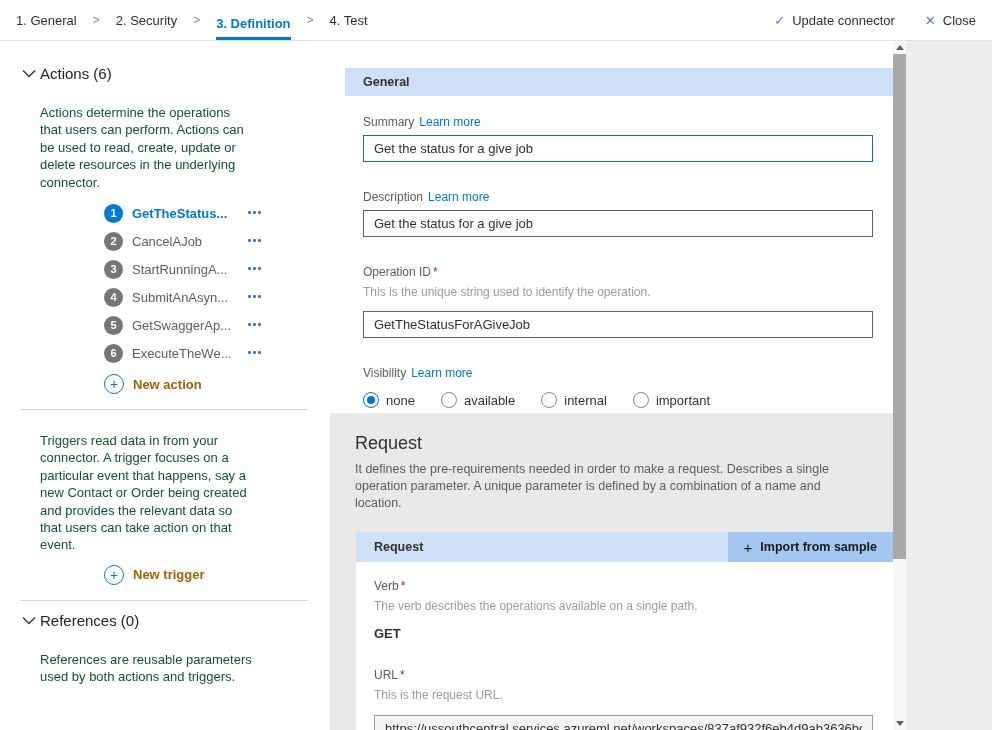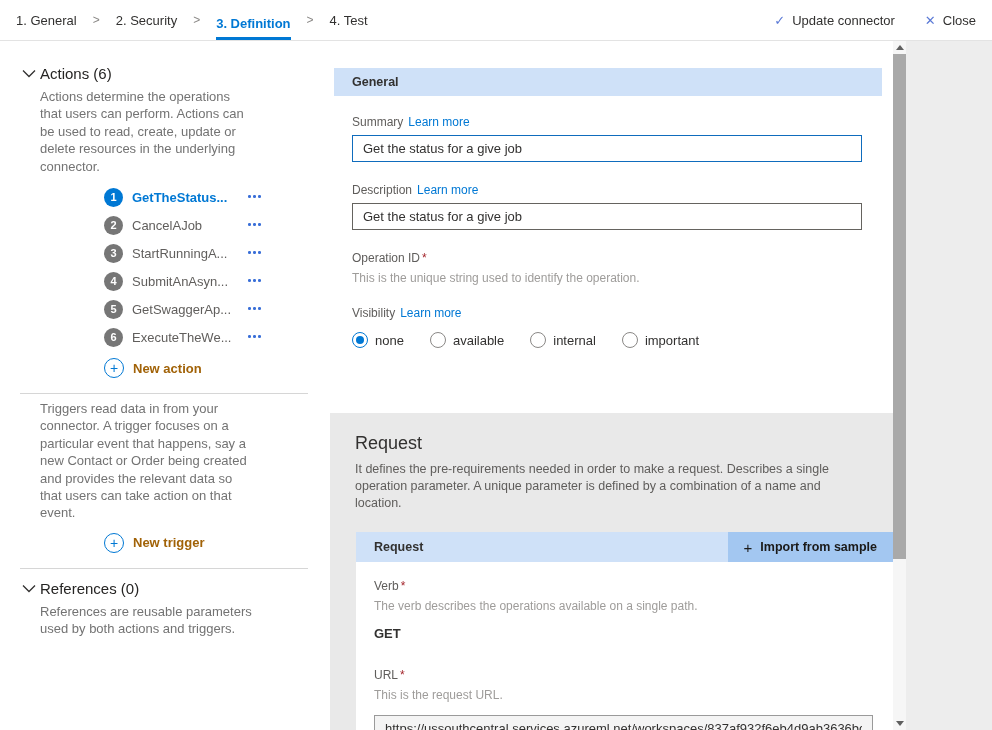--- a/index.html
+++ b/index.html
@@ -22,21 +22,21 @@
   .cmd { display:flex; align-items:center; gap:7px; font-size:13px; color:#323130; cursor:pointer; }
   .cmd-icon { color:#5b7ad6; font-size:13px; line-height:1; }
   
   .sidebar {
     position:absolute; left:0; top:41px; width:330px; height:689px;
     background:#fff; overflow:hidden; padding-top:24px;
   }
   .section-head { display:flex; align-items:center; margin-left:22px; cursor:pointer; }
   .chev { width:14px; height:9px; margin-right:4px; display:inline-block; }
   .section-title { font-size:15px; color:#252423; }
-  .section-desc { margin:6px 22px 0 40px; width:214px; font-size:13px; line-height:1.34; color:#737373; }
+  .section-desc { margin:22px 22px 0 40px; width:214px; font-size:13px; line-height:1.34; color:#14532d; }
   .action-list { margin-top:8px; }
   .action-item { height:28px; margin-left:104px; width:158px; display:flex; align-items:center; cursor:pointer; }
   .num-circle {
     width:19px; height:19px; border-radius:50%; background:#767676; color:#fff;
     font-size:11px; font-weight:700; display:flex; align-items:center; justify-content:center; flex:none;
   }
   .action-item.active .num-circle { background:#0078d4; }
   .action-label { margin-left:9px; font-size:13px; color:#605e5c; white-space:nowrap; }
   .action-item.active .action-label { color:#0078d4; font-weight:700; }
   .dots { margin-left:auto; width:14px; height:4px; position:relative; cursor:pointer; }
@@ -47,37 +47,37 @@
   .new-row { margin:5px 0 0 104px; height:24px; display:flex; align-items:center; cursor:pointer; }
   .plus-circle {
     width:20px; height:20px; border:1px solid #0078d4; border-radius:50%; color:#0078d4;
     font-size:14px; line-height:1; display:flex; align-items:center; justify-content:center; flex:none;
   }
   .new-label { margin-left:9px; font-weight:700; font-size:13px; color:#a16207; }
   .divider { border-top:1px solid #d6d6d6; margin:13px 22px 0 20px; }
   .mt { margin-top:11px; }
   
   .main { position:absolute; left:330px; top:41px; width:563px; height:689px; background:#fff; overflow:hidden; }
-  .general-card { position:absolute; left:4px; top:27px; width:548px; background:#fff; }
+  .general-card { position:absolute; left:15px; top:27px; width:548px; background:#fff; }
   .card-header {
     height:28px; background:#cfe1f8; display:flex; align-items:center;
     padding-left:18px; font-size:12.5px; font-weight:700; color:#323130;
   }
   .card-body { padding:0 20px 0 18px; }
   .f-label { font-size:12px; color:#5f5d5b; }
   .f-label .req { color:#a4262c; margin-left:2px; }
   .link { color:#0078d4; margin-left:5px; font-size:12px; cursor:pointer; }
   .helper { font-size:12px; color:#9e9c9a; margin-top:5px; }
   .t-input {
     display:block; width:510px; height:27px; margin-top:5px; border:1px solid #65635f;
     background:#fff; font-family:inherit; font-size:13px; color:#323130; padding:8px 10px; border-radius:0;
   }
   .t-input.focused { border:1.5px solid #0f6cbd; }
   .grp-summary { margin-top:16px; }
-  .grp { margin-top:18px; }
+  .grp { margin-top:25px; }
   .grp .t-input { margin-top:12px; }
   .radio-row { display:flex; align-items:center; margin-top:11px; padding-bottom:22px; }
   .radio-opt { display:flex; align-items:center; margin-right:26px; cursor:pointer; }
   .radio { width:16px; height:16px; border:1px solid #8a8886; border-radius:50%; position:relative; flex:none; background:#fff; }
   .radio.checked { border-color:#0078d4; }
   .radio.checked::after { content:""; position:absolute; inset:3px; background:#0078d4; border-radius:50%; }
   .radio-label { margin-left:7px; font-size:13px; color:#323130; }
   .request-band { position:absolute; left:0; right:0; top:372px; bottom:0; background:#e9e9e9; padding-top:20px; overflow:hidden; }
   .request-heading { margin-left:25px; font-size:18px; font-weight:400; color:#323130; }
   .request-desc { margin:7px 32px 0 25px; font-size:12.5px; line-height:1.36; color:#5f5d5b; }
@@ -210,20 +210,21 @@
       </div>
 
       <div class="grp">
         <span class="f-label">Description</span><span class="link">Learn more</span>
         <input class="t-input" style="margin-top: 5px;" type="text" value="Get the status for a give job">
       </div>
 
       <div class="grp">
         <span class="f-label"><span>Operation ID</span><span class="req">*</span></span>
         <div class="helper">This is the unique string used to identify the operation.</div>
+        <input class="t-input" type="text" value="GetTheStatusForAGiveJob" style="">
       </div>
 
       <div class="grp">
         <span class="f-label">Visibility</span><span class="link">Learn more</span>
         <div class="radio-row">
           <span class="radio-opt">
             <span class="radio checked"></span>
             <span class="radio-label">none</span>
           </span>
           <span class="radio-opt">

